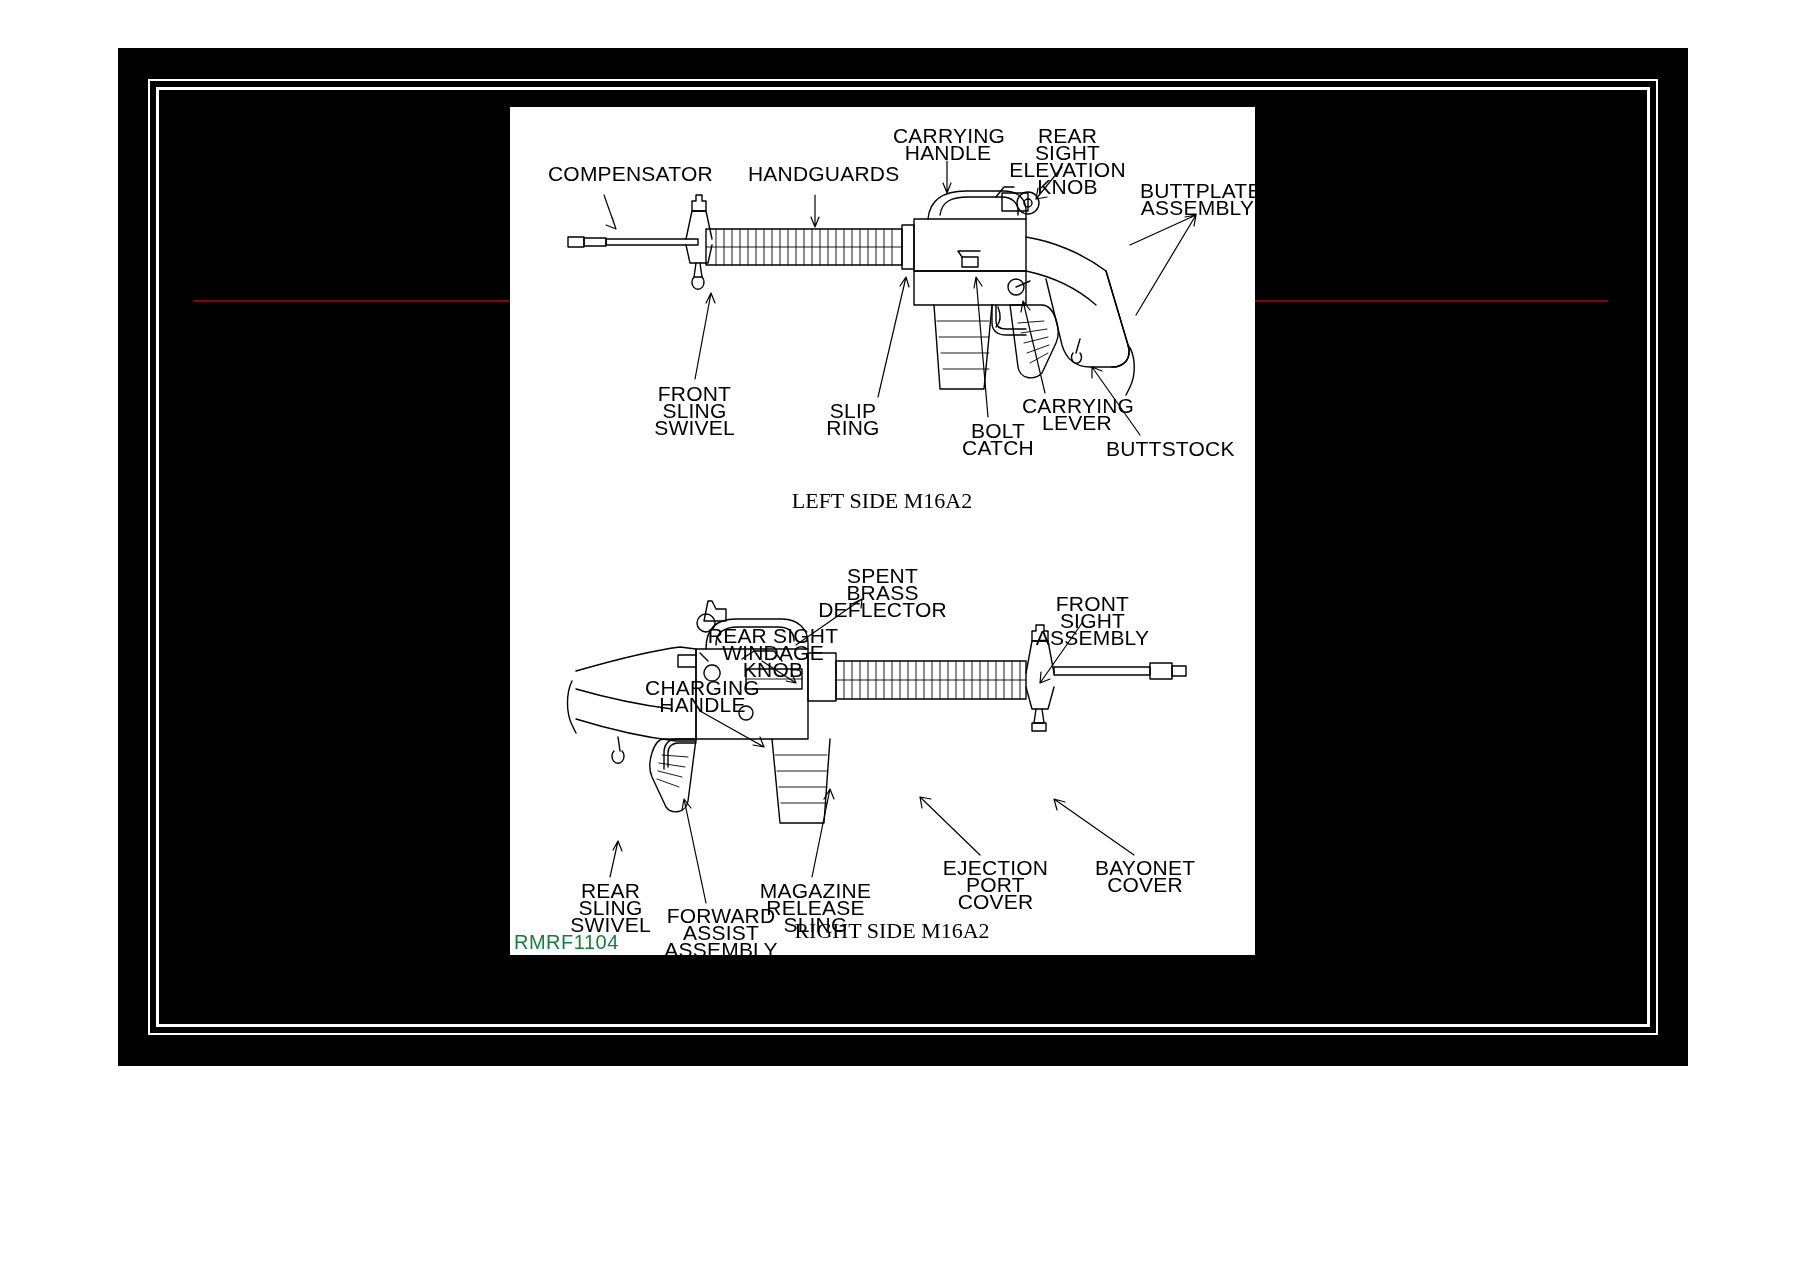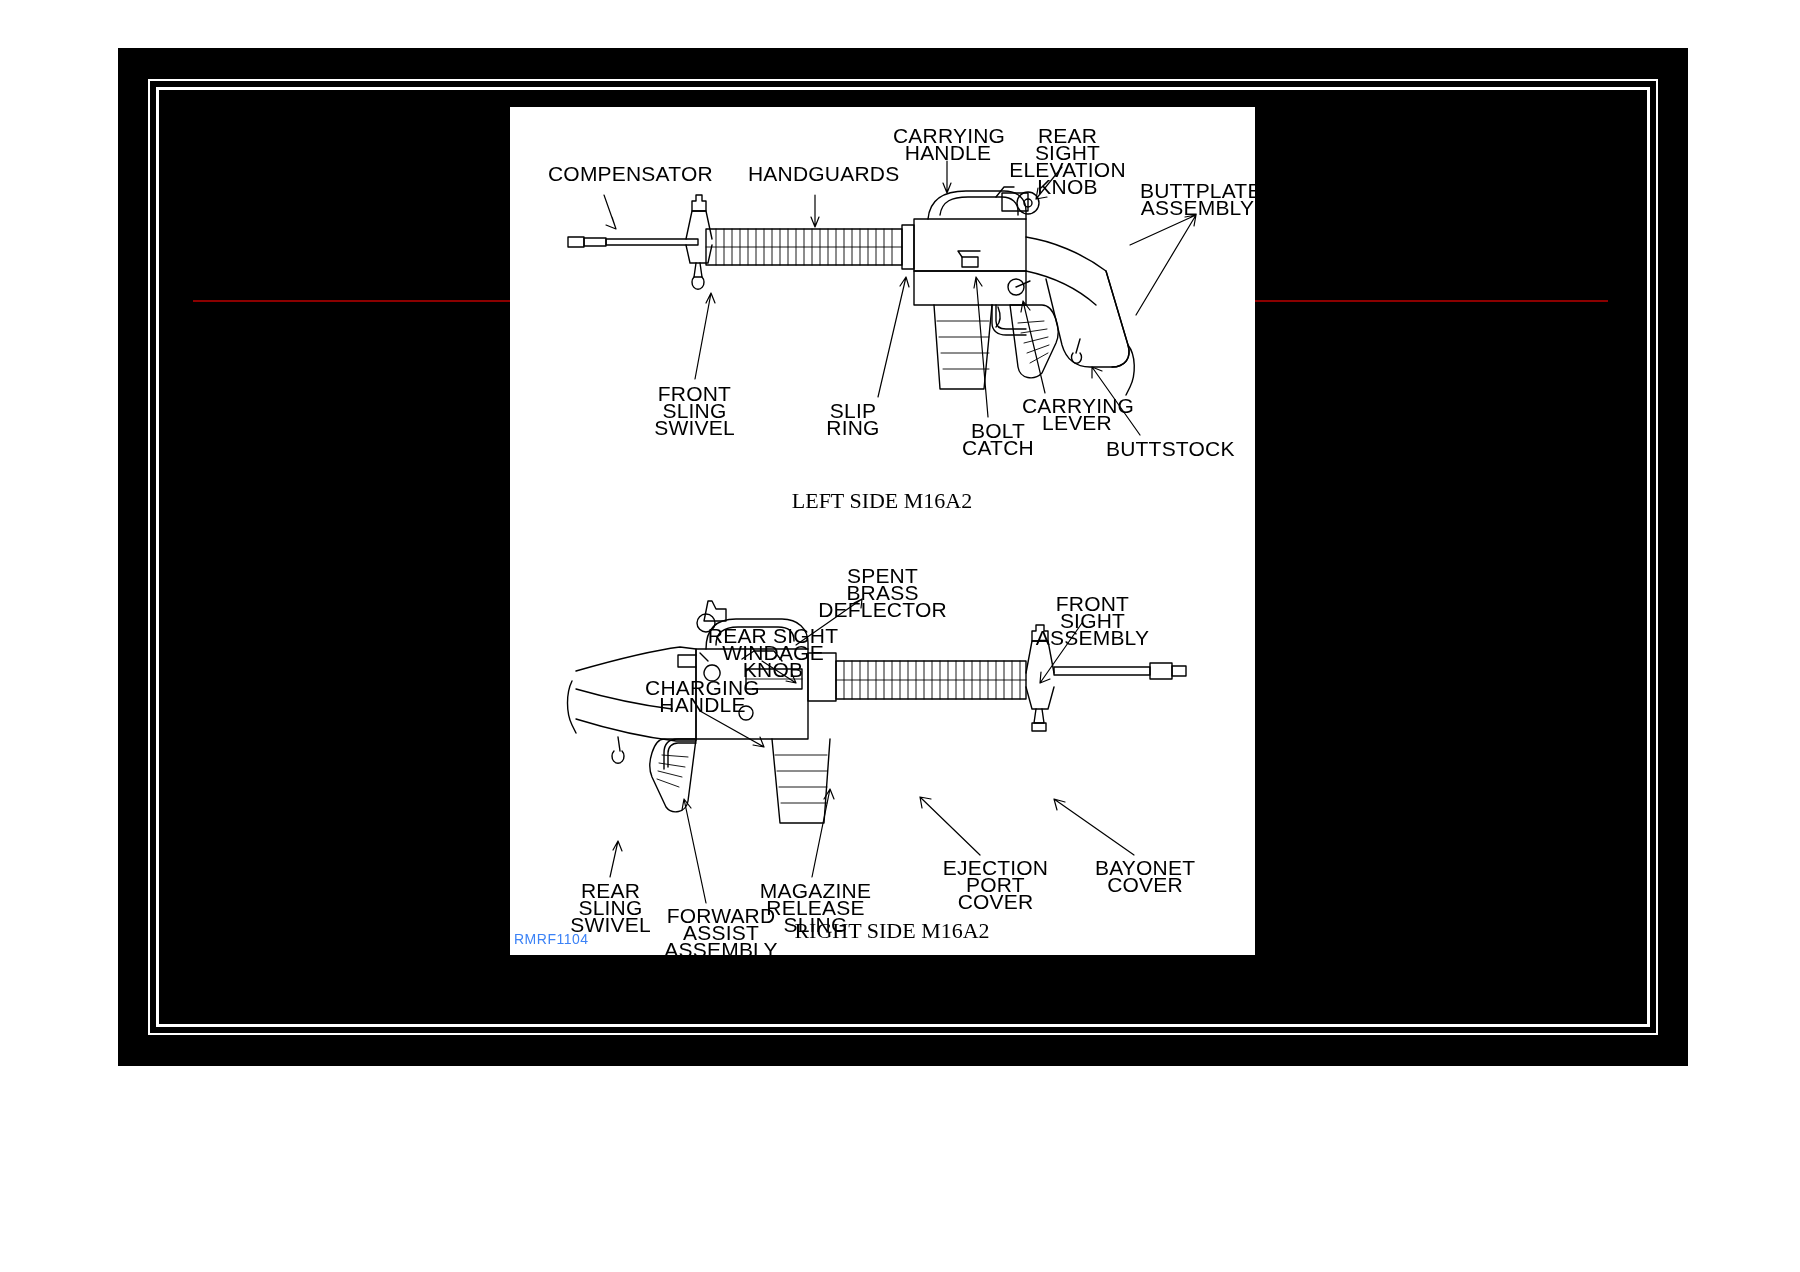--- a/index.html
+++ b/index.html
@@ -92,22 +92,22 @@
     line-height: 24px;
     color: #000000;
     text-align: center;
     white-space: nowrap;
   }
   .figure-code {
     position: absolute;
     left: 4px;
     top: 824px;
     font-family: "Liberation Sans", sans-serif;
-    font-size: 14px;
-    color: #3b82f6;
+    font-size: 20px;
+    color: #15803d;
     letter-spacing: 0.5px;
   }
 </style>
 </head>
 <body>
 
 <div class="slide">
 
   <div class="slide-border-outer"></div>
   <div class="slide-border-inner"></div>

